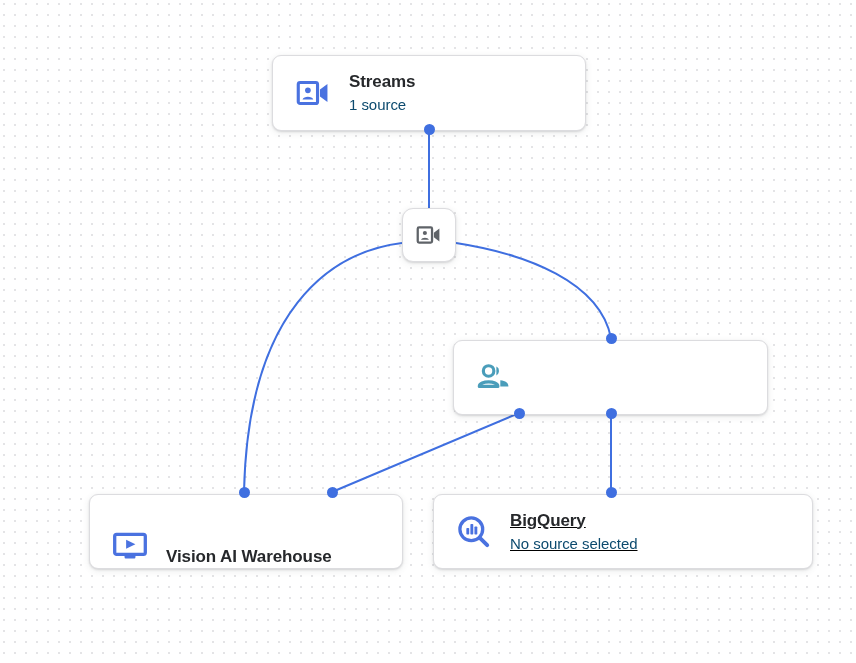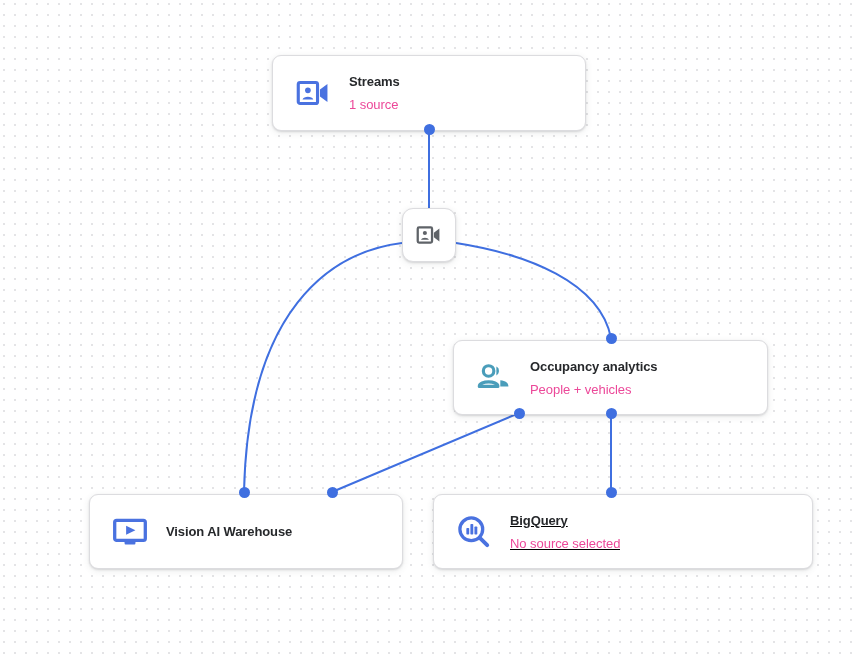--- a/index.html
+++ b/index.html
@@ -59,32 +59,32 @@
   }
 
   .node-text {
     display: flex;
     flex-direction: column;
     justify-content: center;
     overflow: hidden;
   }
 
   .node-title {
-    font-size: 13px;
+    font-size: 17px;
     font-weight: bold;
     color: #26282b;
     line-height: 22px;
     letter-spacing: -0.1px;
     white-space: nowrap;
   }
 
   .node-subtitle {
-    font-size: 13px;
+    font-size: 15px;
     font-weight: normal;
-    color: #ec4899;
+    color: #0c4a6e;
     line-height: 21px;
     letter-spacing: -0.05px;
     white-space: nowrap;
     margin-top: 1px;
   }
 
   
   #node-streams {
     left: 272px;
     top: 55px;
@@ -95,20 +95,21 @@
     left: 453px;
     top: 340px;
     width: 315px;
     height: 75px;
   }
   #node-warehouse {
     left: 89px;
     top: 494px;
     width: 314px;
     height: 75px;
+    align-items: flex-end;
   }
   #node-bigquery {
     left: 433px;
     top: 494px;
     width: 380px;
     height: 75px;
     text-decoration: underline;
   }
 
   
@@ -192,24 +193,20 @@
 
   <div class="node-card" id="node-occupancy">
     <div class="node-icon">
       <svg width="36" height="36" viewBox="0 0 24 24" xmlns="http://www.w3.org/2000/svg">
         <circle cx="8.4" cy="7.3" r="3.5" fill="none" stroke="#4a9dba" stroke-width="2.1"></circle>
         <path d="M2.2 17.6 C2.2 13.6, 14.6 13.6, 14.6 17.6 Z" fill="none" stroke="#4a9dba" stroke-width="2.1" stroke-linejoin="round"></path>
         <path d="M13.6 4.3 A3.5 3.5 0 0 1 13.6 10.3 Z" fill="#4a9dba"></path>
         <path d="M16.2 13.5 C19.8 13.8, 21.6 15.4, 21.6 17.6 L16.2 17.6 Z" fill="#4a9dba"></path>
       </svg>
     </div>
-    <div class="node-text">
-      <div class="node-title">Occupancy analytics</div>
-      <div class="node-subtitle">People + vehicles</div>
-    </div>
   </div>
 
   <div class="node-card" id="node-warehouse">
     <div class="node-icon">
       <svg width="36" height="36" viewBox="0 0 24 24" xmlns="http://www.w3.org/2000/svg">
         <rect x="1.8" y="4.2" width="20.4" height="13.4" rx="1.3" ry="1.3" fill="none" stroke="#4a72e0" stroke-width="2.2"></rect>
         <path d="M9.4 7.9 L15.6 10.9 L9.4 13.9 Z" fill="#4a72e0"></path>
         <rect x="8.4" y="18.2" width="7.2" height="2.1" rx="0.6" ry="0.6" fill="#4a72e0"></rect>
       </svg>
     </div>

